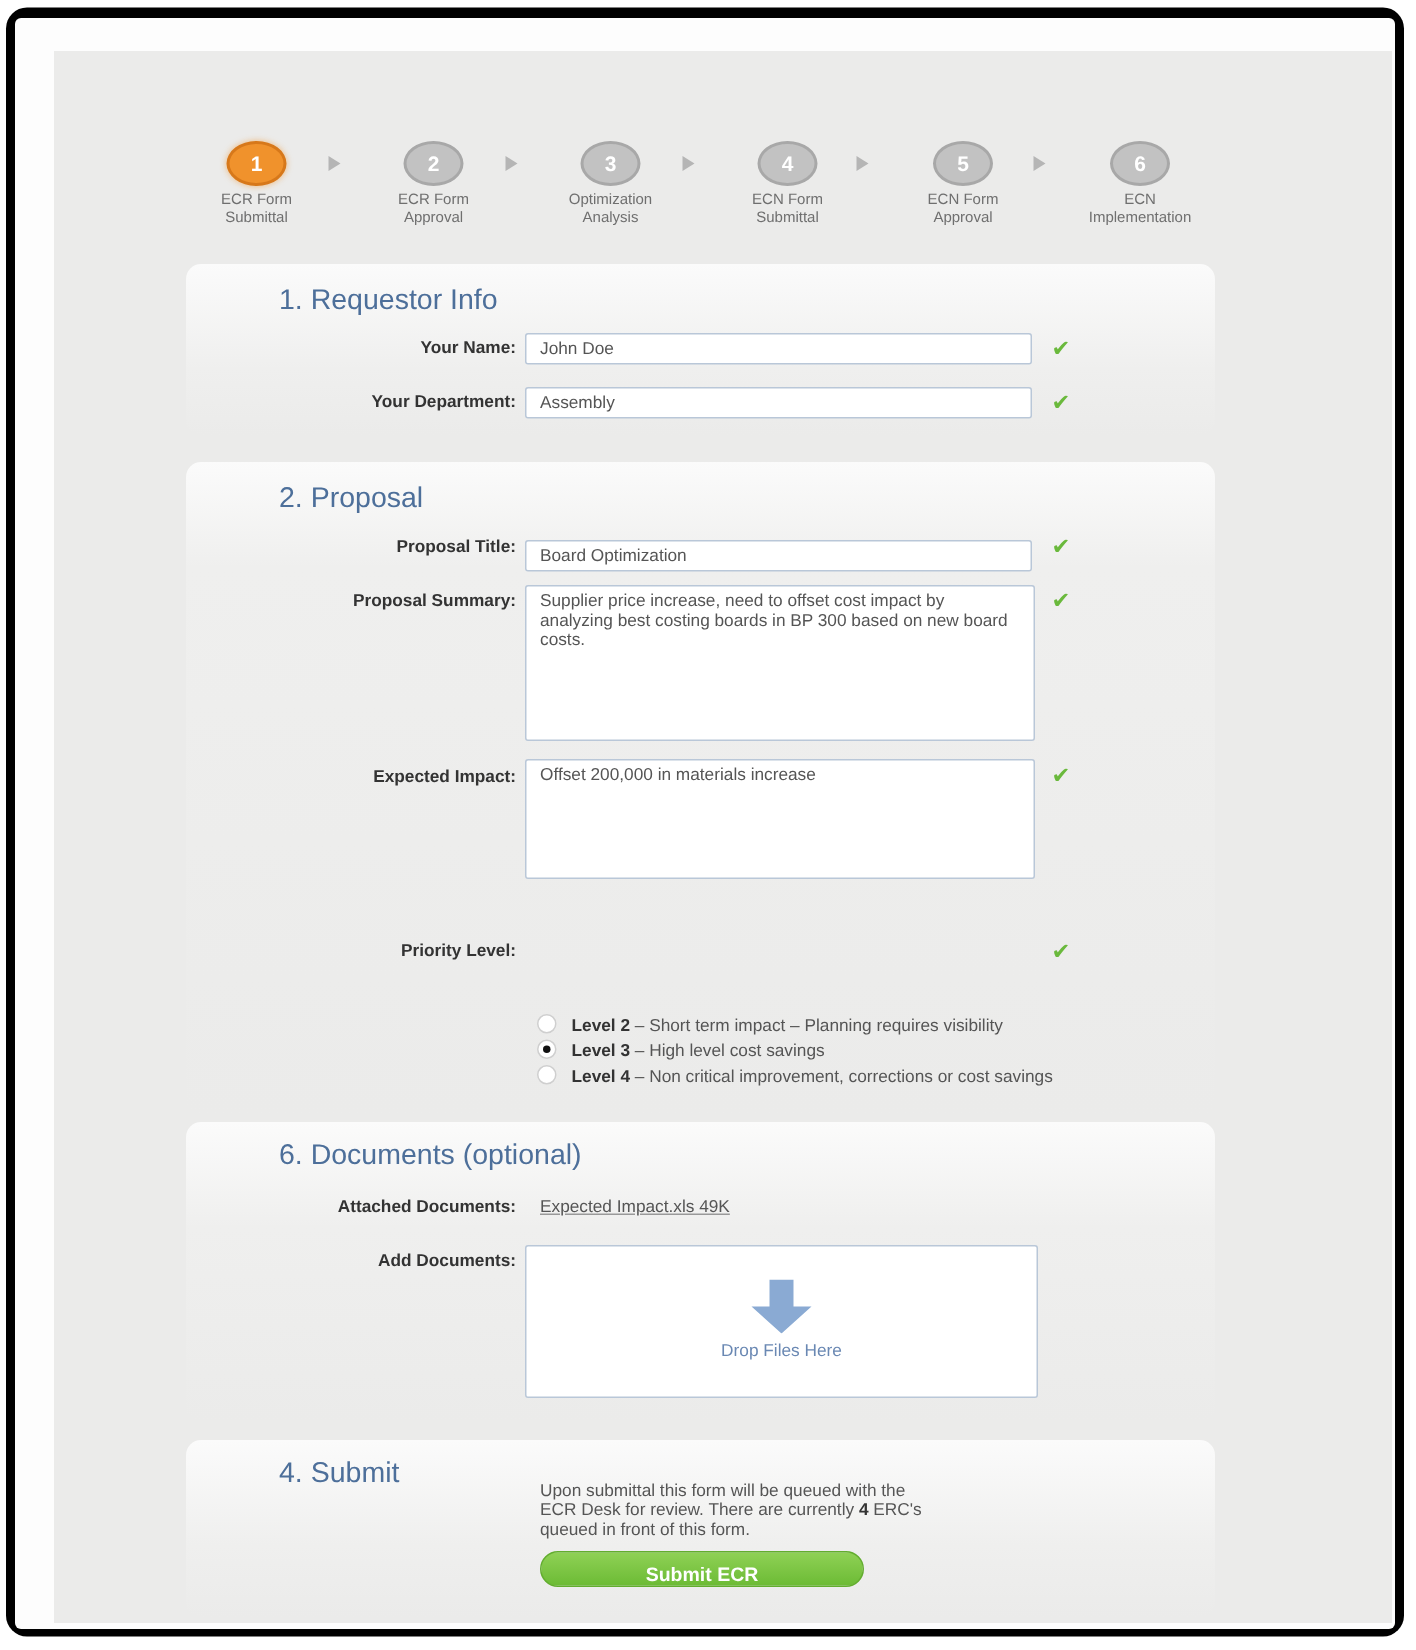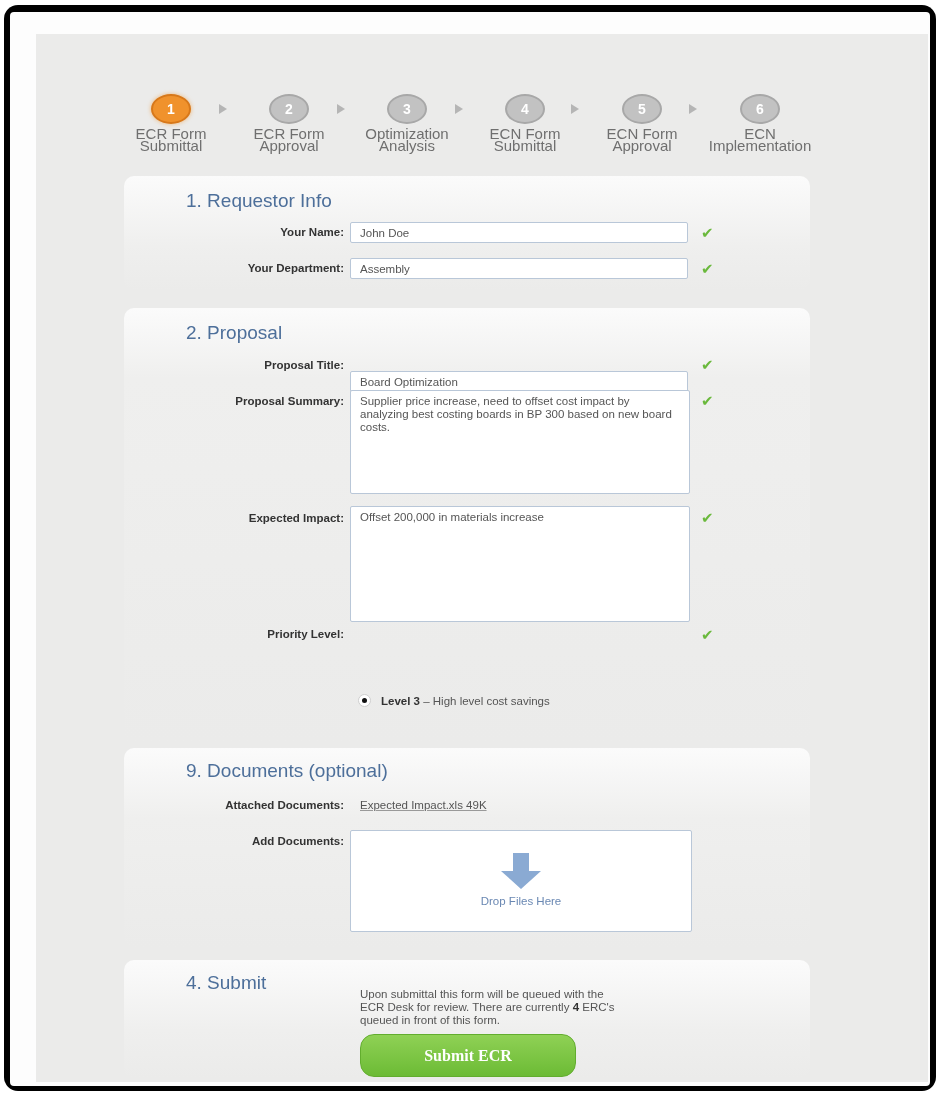--- a/index.html
+++ b/index.html
@@ -23,21 +23,21 @@
   .stepper { position:absolute; left:0; top:60px; width:892px; height:70px; }
   .step { position:absolute; width:110px; text-align:center; }
   .step .circle {
     width:36px; height:26px; margin:0 auto; border-radius:50%;
     border:2px solid #a8a8a8; background:#c2c2c2; color:#fff;
     font-weight:bold; font-size:14px; line-height:26px; box-sizing:content-box;
   }
   .step.active .circle {
     background:#f0922c; border-color:#d7781a; box-shadow:0 0 4px rgba(240,146,44,0.6);
   }
-  .step .label { margin-top:4px; font-size:15px; line-height:12px; color:#6f6f6f; }
+  .step .label { margin-top:4px; font-size:10px; line-height:12px; color:#6f6f6f; }
   .arrow {
     position:absolute; top:10px; width:0; height:0;
     border-top:5px solid transparent; border-bottom:5px solid transparent;
     border-left:8px solid #b5b5b5;
   }
   
   .card {
     position:absolute; left:88px; width:686px; border-radius:10px;
     background:linear-gradient(to bottom, #fbfbfb 0px, #efefee 70px, #ebebea 100%);
   }
@@ -70,24 +70,24 @@
   }
   .radio-row b { color:#333; }
   .link { position:absolute; left:236px; font-size:11.5px; color:#555; text-decoration:underline; text-decoration-color:#999; }
   .dropzone {
     position:absolute; left:226px; width:342px; height:102px; box-sizing:border-box;
     background:#fff; border:1px solid #b9c7d8; border-radius:2px;
   }
   .drop-arrow { position:absolute; left:146px; top:22px; width:48px; height:36px; }
   .drop-text { position:absolute; left:0; width:100%; top:64px; text-align:center; font-size:11.5px; color:#6a88b3; }
   .submit-btn {
-    position:absolute; left:236px; top:74px; width:216px; height:43px; border-radius:14px;
+    position:absolute; left:236px; top:74px; width:216px; height:24px; border-radius:14px;
     background:linear-gradient(to bottom, #8fd155, #6cbb35); border:1px solid #62ad2e;
-    color:#fff; font-weight:bold; font-size:16px; text-align:center; line-height:28px; box-sizing:border-box;
-    font-family:Liberation Serif, serif; cursor:pointer;
+    color:#fff; font-weight:bold; font-size:13px; text-align:center; line-height:28px; box-sizing:border-box;
+    font-family:Liberation Sans, sans-serif; cursor:pointer;
   }
 </style>
 </head>
 <body>
 
 <div class="outer-frame"></div>
 <div class="white-frame">
   <div class="panel">
 
     <div class="stepper">
@@ -135,41 +135,47 @@
 
       <div class="row-label" style="top:86px;">Your Department:</div>
       <input class="field" style="top: 82px;" value="Assembly">
       <div class="check" style="top:85px;">✔</div>
     </div>
 
     <div class="card" style="top:274px; height:436px;">
       <h2 class="card-title" style="left:62px; top:14px;">2. Proposal</h2>
 
       <div class="row-label" style="top:51px;">Proposal Title:</div>
-      <input class="field" style="top: 63px;" value="Board Optimization">
+      <input class="field" style="top: 52px;" value="Board Optimization">
       <div class="check" style="top:49px;">✔</div>
 
       <div class="row-label" style="top:87px;">Proposal Summary:</div>
       <textarea class="textarea" style="top: 82px; height: 104px;">Supplier price increase, need to offset cost impact by analyzing best costing boards in BP 300 based on new board costs.</textarea>
       <div class="check" style="top:85px;">✔</div>
 
       <div class="row-label" style="top:204px;">Expected Impact:</div>
-      <textarea class="textarea" style="top: 198px; height: 116px;">Offset 200,000 in materials increase</textarea>
+      <textarea class="textarea" style="top: 198px; height: 80px;">Offset 200,000 in materials increase</textarea>
       <div class="check" style="top:202px;">✔</div>
 
       <div class="row-label" style="top:320px;">Priority Level:</div>
       <div class="check" style="top:319px;">✔</div>
 
+      <div class="radio-row" style="top:369px;">
+        <span class="radio"></span><b>Level 2</b><span> – Short term impact – Planning requires visibility</span>
+      </div>
       <div class="radio-row" style="top:386px;">
         <span class="radio checked"></span><b>Level 3</b><span> – High level cost savings</span>
+      </div>
+      <div class="radio-row" style="top:403px;">
+        <span class="radio"></span><b>Level 4</b><span> – Non critical improvement, corrections or cost savings</span>
       </div>
     </div>
 
     <div class="card" style="top:714px; height:200px;">
-      <h2 class="card-title" style="left:62px; top:12px;">9. Documents (optional)</h2>
+      <h2 class="card-title" style="left:62px; top:12px;">6. Documents (optional)</h2>
       <div class="row-label" style="top:51px;">Attached Documents:</div>
       <a class="link" style="top:51px;">Expected Impact.xls  49K</a>
       <div class="row-label" style="top:87px;">Add Documents:</div>
       <div class="dropzone" style="top:82px;">
         <svg class="drop-arrow" viewBox="0 0 48 36">
           <polygon points="16,0 32,0 32,18 44,18 24,36 4,18 16,18" fill="#8aaad3"></polygon>
         </svg>
         <div class="drop-text">Drop Files Here</div>
       </div>
     </div>

